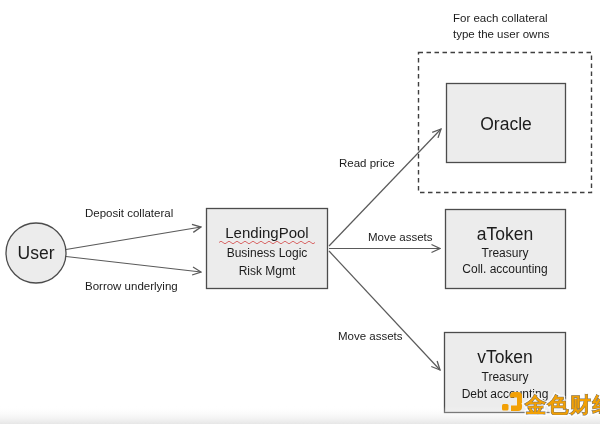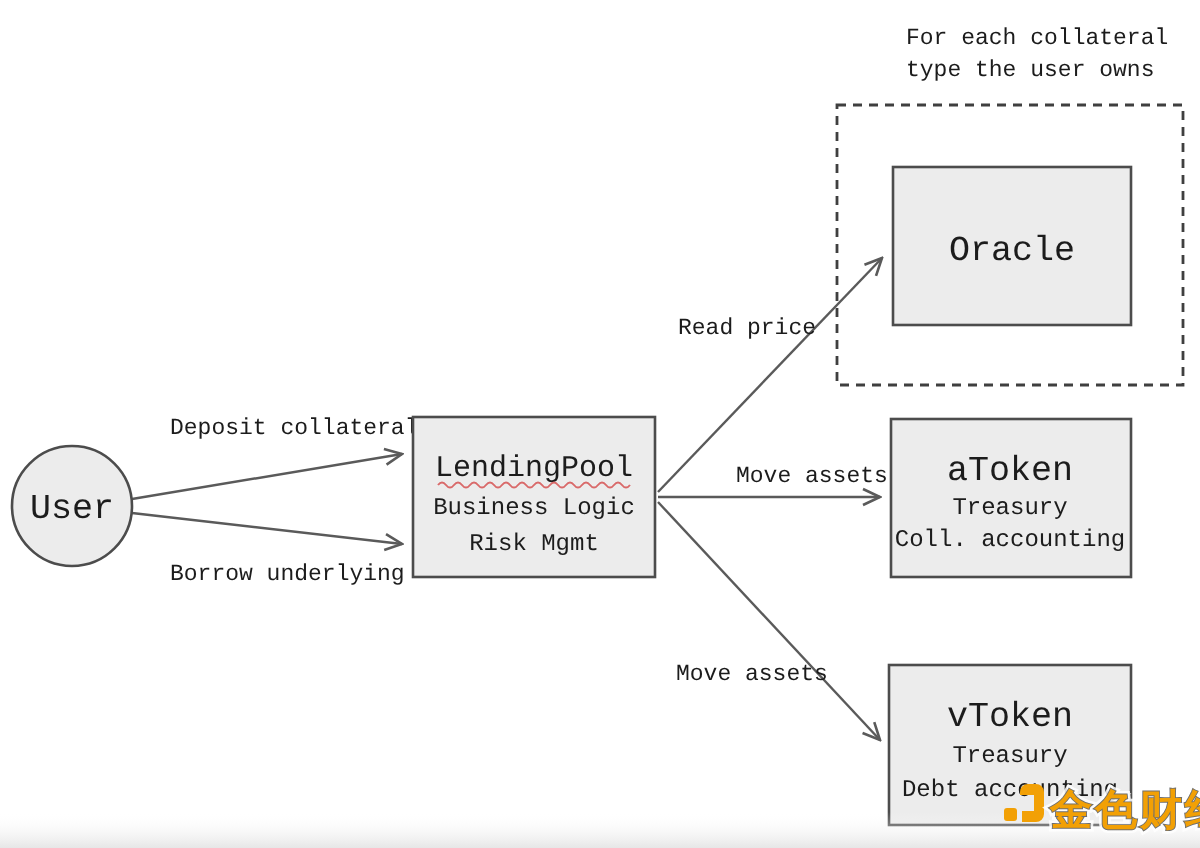--- a/index.html
+++ b/index.html
@@ -2,21 +2,21 @@
 <html><head>
 <meta charset="utf-8">
 <style>
   html, body { margin: 0; padding: 0; background: #ffffff; }
   .stage {
     position: relative;
     width: 600px;
     height: 424px;
     background: #ffffff;
     overflow: hidden;
-    font-family: Liberation Mono, monospace;
+    font-family: Liberation Sans, sans-serif;
   }
   svg { display: block; }
   .node        { fill: #ececec; stroke: #4c4c4c; stroke-width: 1.3; }
   .frame       { fill: none; stroke: #3f3f3f; stroke-width: 1.4; stroke-dasharray: 4.5 3.5; }
   .edge        { stroke: #5a5a5a; stroke-width: 1.2; fill: none; }
   text         { fill: #1c1c1c; }
   .lbl         { font-size: 11.5px; }
   .caption     { font-size: 11.5px; }
   .node-title-lg { font-size: 17.5px; text-anchor: middle; }
   .node-title-md { font-size: 15px;   text-anchor: middle; }

